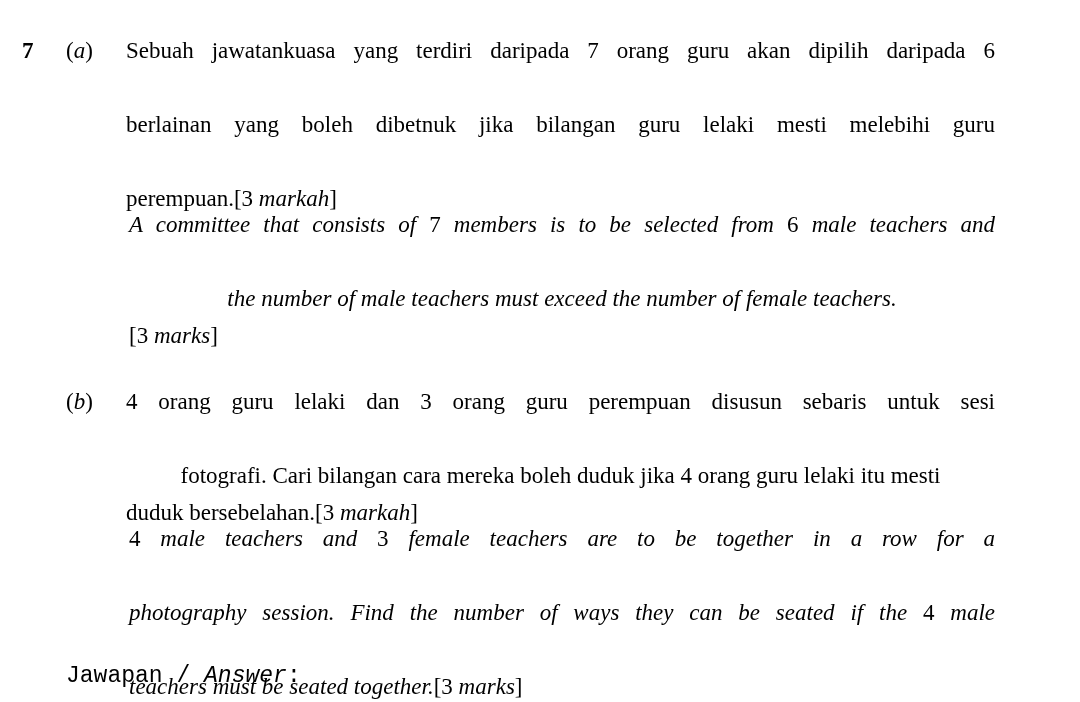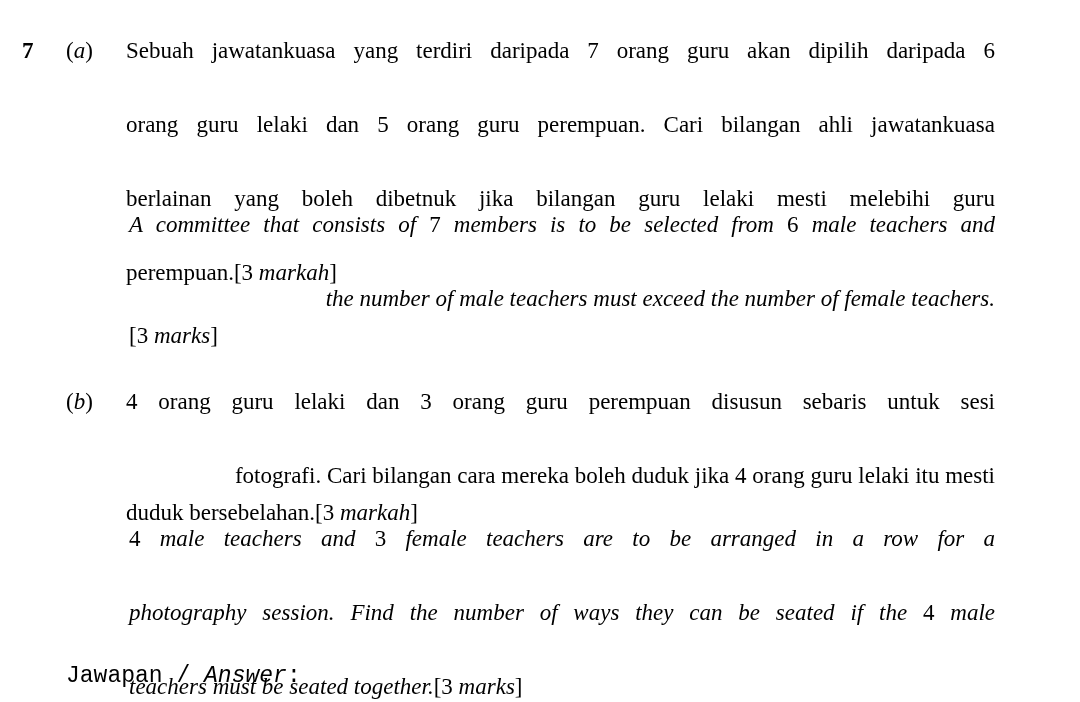--- a/index.html
+++ b/index.html
@@ -67,21 +67,21 @@
     text-align: justify;
     text-justify: inter-word;
   }
   .line::after {
     content: "";
     display: inline-block;
     width: 100%;
     height: 0;
   }
   .line.natural::after { content: none; }
-  .line.natural { text-align: right; }
+  .line.natural { text-align: center; }
 
   
   .line.split {
     display: flex;
     align-items: baseline;
     text-align: left;
   }
   .line.split::after { content: none; }
 
   
@@ -110,21 +110,20 @@
 <div class="page">
 
   <div class="q-num" style="top: 32px;">7</div>
 
   <div class="part-label" style="top: 32px;">
     <span class="paren">(</span><span class="letter">a</span><span class="paren">)</span>
   </div>
 
   <div class="body-col" style="top: 32px;">
     <span class="line">Sebuah jawatankuasa yang terdiri daripada 7 orang guru akan dipilih daripada 6</span>
-    <span class="line">orang guru lelaki dan 5 orang guru perempuan. Cari bilangan ahli jawatankuasa</span>
     <span class="line">berlainan yang boleh dibetnuk jika bilangan guru lelaki mesti melebihi guru</span>
     <span class="line split">
       <span>perempuan.</span>
       <span class="marks"><span>[</span><span>3</span>&nbsp;<span class="mk-word">markah</span><span>]</span></span>
     </span>
   </div>
 
   <div class="body-col en" style="top: 206px;">
     <span class="line"><span>A committee that consists of </span><span class="num">7</span><span> members is to be selected from </span><span class="num">6</span><span> male teachers and</span></span>
     <span class="line natural">the number of male teachers must exceed the number of female teachers.</span>
@@ -141,21 +140,21 @@
   <div class="body-col" style="top: 383px;">
     <span class="line">4 orang guru lelaki dan 3 orang guru perempuan disusun sebaris untuk sesi</span>
     <span class="line natural">fotografi. Cari bilangan cara mereka boleh duduk jika 4 orang guru lelaki itu mesti</span>
     <span class="line split">
       <span>duduk bersebelahan.</span>
       <span class="marks"><span>[</span><span>3</span>&nbsp;<span class="mk-word">markah</span><span>]</span></span>
     </span>
   </div>
 
   <div class="body-col en" style="top: 520px;">
-    <span class="line"><span class="num">4</span><span> male teachers and </span><span class="num">3</span><span> female teachers are to be arranged in a row for a</span></span>
+    <span class="line"><span class="num">4</span><span> male teachers and </span><span class="num">3</span><span> female teachers are to be together in a row for a</span></span>
     <span class="line"><span>photography session. Find the number of ways they can be seated if the </span><span class="num">4</span><span> male</span></span>
     <span class="line split">
       <span>teachers must be seated together.</span>
       <span class="marks"><span>[</span><span>3</span>&nbsp;<span class="mk-word">marks</span><span>]</span></span>
     </span>
   </div>
 
   <div class="answer-line" style="top: 658px; font-family: Liberation Mono, monospace;">
     <span class="rom">Jawapan</span><span class="rom"> / </span><span class="ital">Answer</span><span class="rom">:</span>
   </div>

